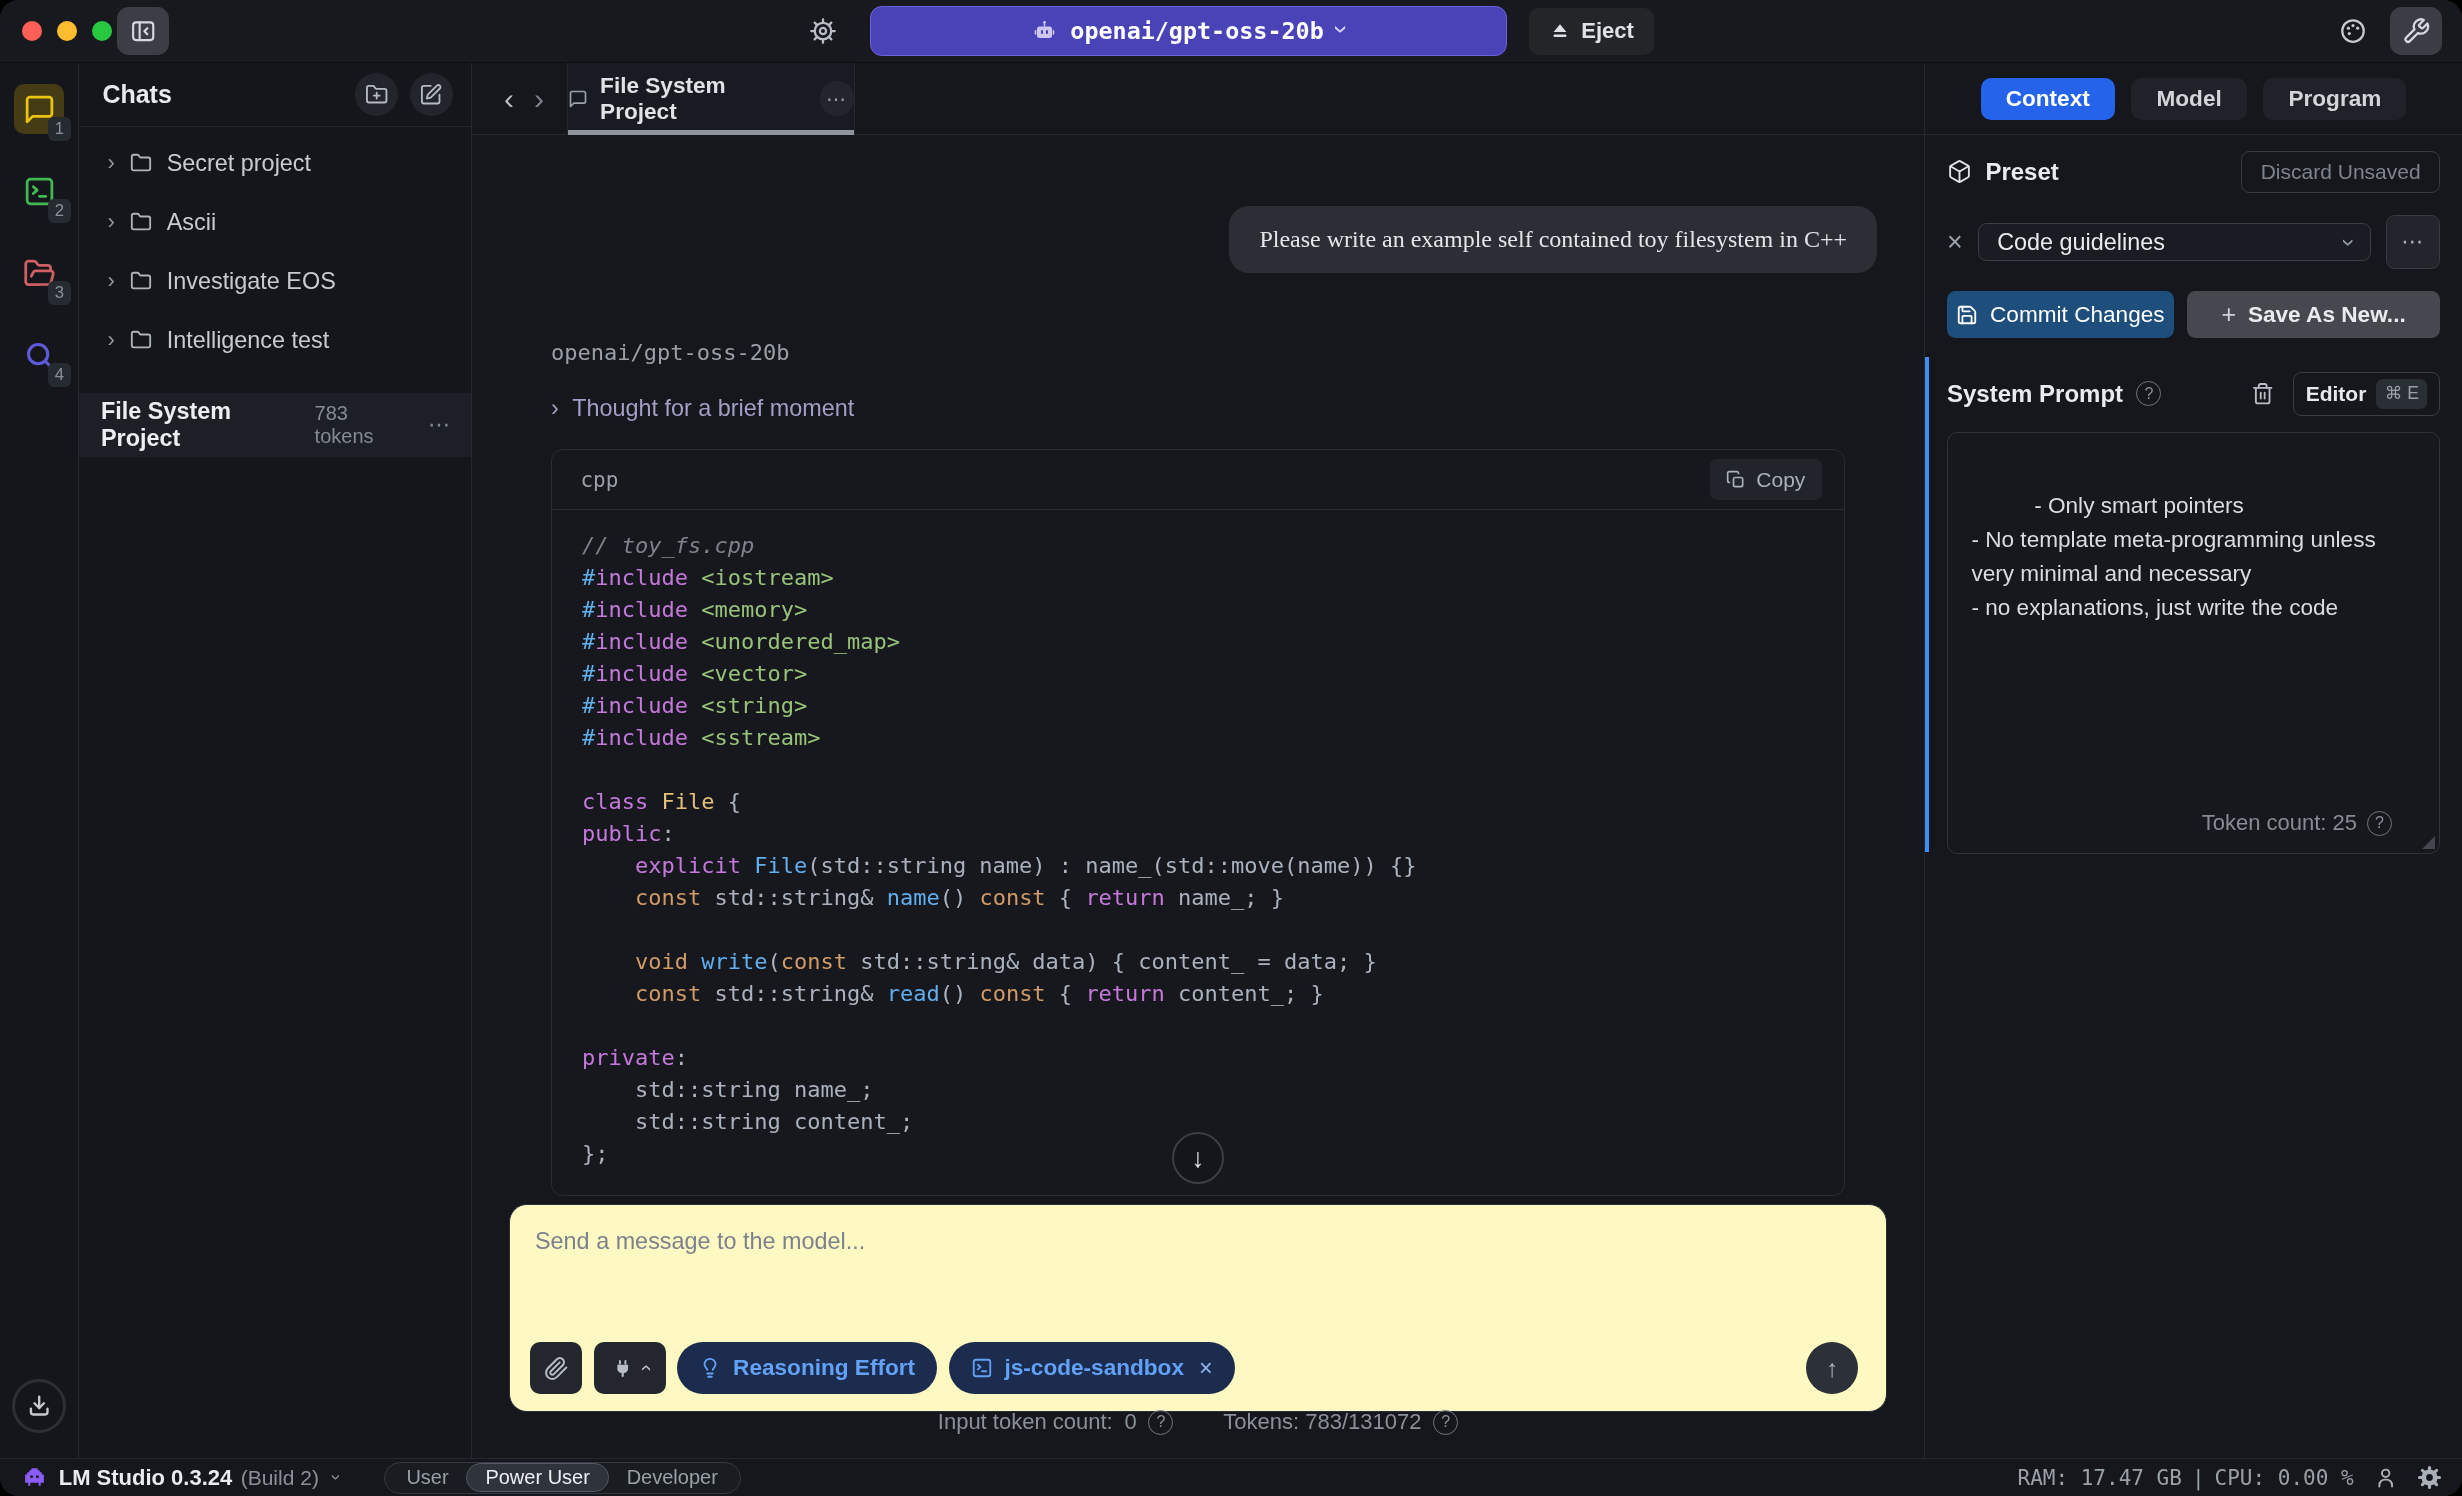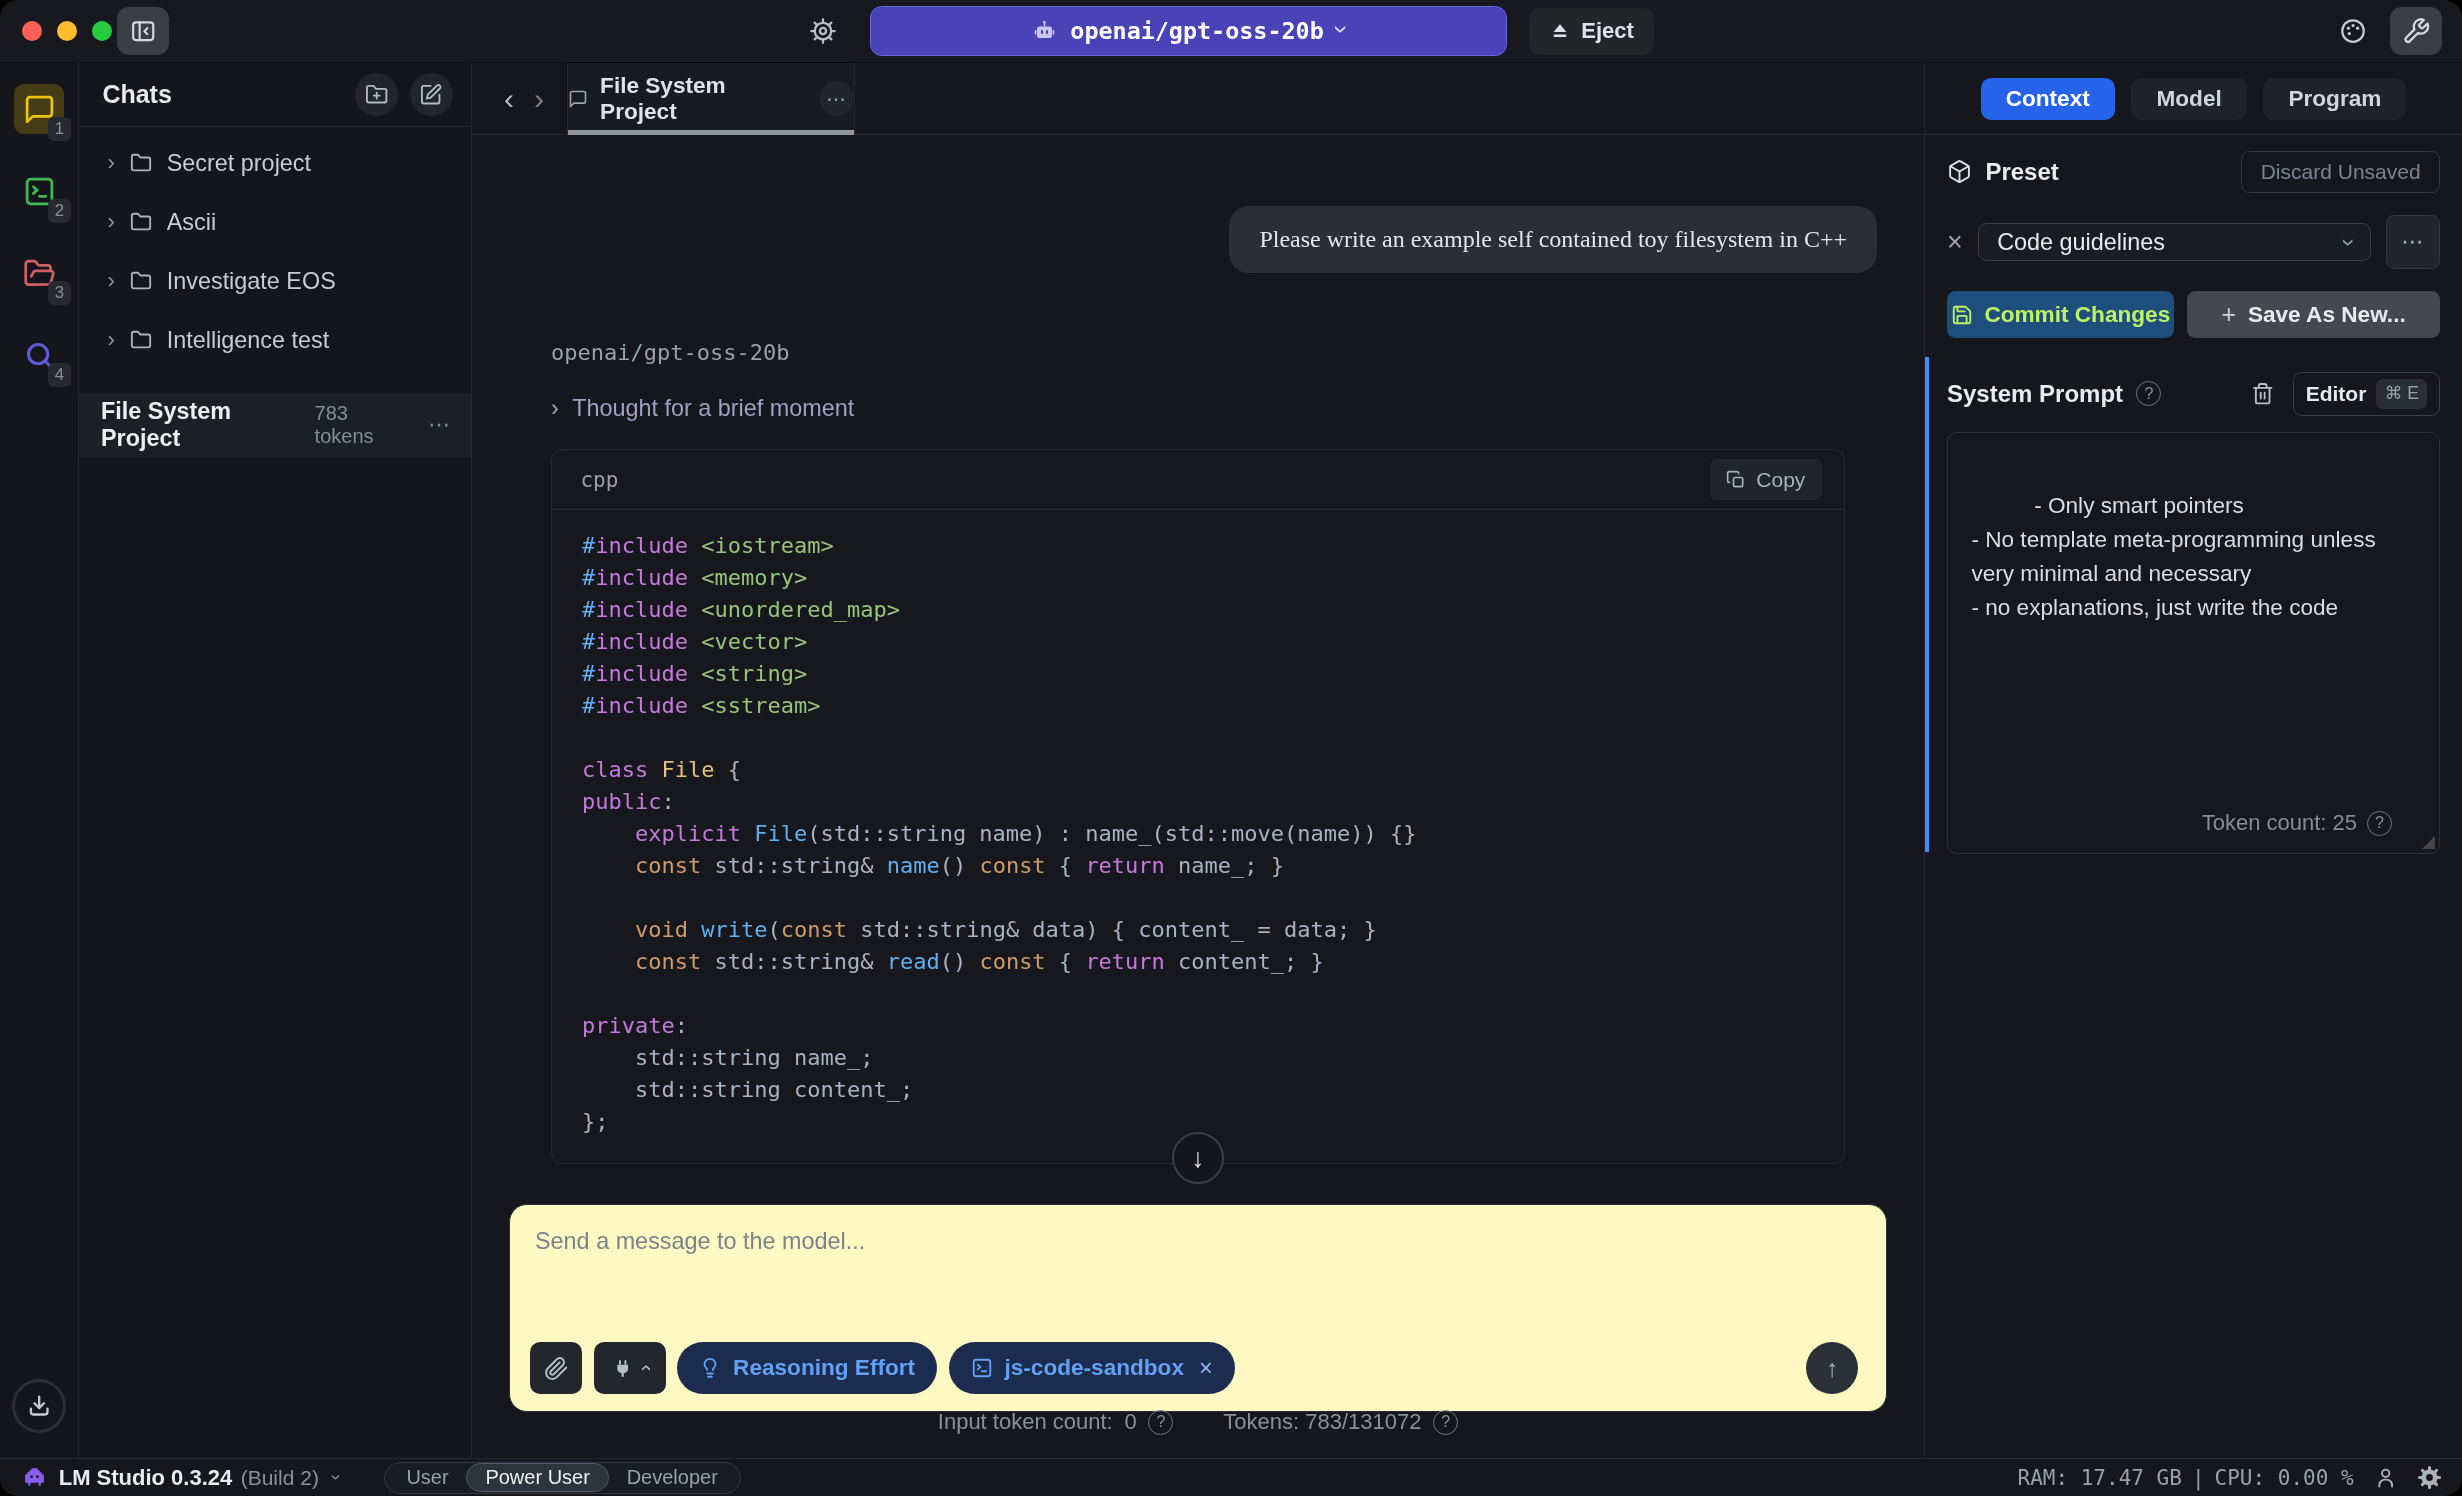--- a/index.html
+++ b/index.html
@@ -100,21 +100,21 @@
   .preset-icon { color:#dfe3e8; display:flex; }
   .preset-title { margin-left:13.4px; font-size:24px; font-weight:600; color:#e9ebee; }
   .discard-btn { margin-left:auto; border:1.7px solid #363b43; border-radius:8.4px; padding:8.4px 18.4px; color:#7e848e; font-size:21px; }
   .select-row { margin-top:25px; display:flex; align-items:center; gap:15px; }
   .close-x { color:#9ba1a9; font-size:27px; }
   .preset-select { flex:1; height:38px; border:1.7px solid #3a3f48; border-radius:8.4px; background:#191c22; display:flex; align-items:center; padding:0 18.4px; }
   .preset-select .val { font-size:23.4px; color:#e8eaee; }
   .preset-select .chev { margin-left:auto; color:#9ba1a9; font-size:23.4px; transform:rotate(90deg); line-height:1; }
   .dots-btn { width:54px; height:54px; border:1.7px solid #363b43; background:#22252b; border-radius:8.4px; color:#aab0b8; font-size:22px; letter-spacing:1.7px; display:flex; align-items:center; justify-content:center; }
   .preset-actions { margin-top:22px; display:flex; gap:13.4px; }
-  .commit-btn { flex:273; height:47px; background:#1e4e7c; border-radius:8.4px; color:#bef264; font-size:22.6px; font-weight:700; display:flex; align-items:center; justify-content:center; gap:11.7px; }
+  .commit-btn { flex:273; height:47px; background:#1e4e7c; border-radius:8.4px; color:#ffffff; font-size:22.6px; font-weight:400; display:flex; align-items:center; justify-content:center; gap:11.7px; }
   .saveas-btn { flex:304; height:47px; background:#45494f; border-radius:8.4px; color:#e9ebee; font-size:22.6px; font-weight:600; display:flex; align-items:center; justify-content:center; gap:11.7px; }
   .saveas-btn .plus { font-size:25px; font-weight:400; color:#cfd3d9; }
   .accent-bar { position:absolute; left:0; top:294px; width:4.2px; height:495px; background:#3f8cfa; }
   .sysprompt-header { margin-top:37px; display:flex; align-items:center; height:37px; }
   .sys-title { font-size:24px; font-weight:600; color:#e9ebee; }
   .sys-q { margin-left:13.4px; }
   .trash { margin-left:auto; margin-right:18.4px; color:#b9bec6; display:flex; }
   .editor-btn { border:1.7px solid #3a3f48; border-radius:8.4px; padding:6.7px 11.7px; display:flex; align-items:center; gap:10px; }
   .editor-btn .lbl { font-size:21px; font-weight:600; color:#e6e8ec; }
   .editor-btn .kbd { background:#2a2e35; border-radius:6.7px; padding:4.2px 8.4px; font-size:17.6px; color:#9aa0a8; }
@@ -360,20 +360,21 @@
             <span>
               <svg width="20" height="20" viewBox="0 0 24 24" fill="none" stroke="currentColor" stroke-width="2" stroke-linejoin="round">
                   <rect x="9" y="9" width="11" height="11" rx="2"></rect>
                   <path d="M5 15H4a2 2 0 0 1-2-2V4a2 2 0 0 1 2-2h9a2 2 0 0 1 2 2v1"></path>
                 </svg>
             </span>
             <span>Copy</span>
           </div>
         </div>
         <div class="code-body">
+            <div class="code-line"><span class="tok-cm">// toy_fs.cpp</span></div>
             <div class="code-line"><span class="tok-fn">#</span><span class="tok-kw">include</span><span class="tok-pl"> </span><span class="tok-st">&lt;iostream&gt;</span></div>
             <div class="code-line"><span class="tok-fn">#</span><span class="tok-kw">include</span><span class="tok-pl"> </span><span class="tok-st">&lt;memory&gt;</span></div>
             <div class="code-line"><span class="tok-fn">#</span><span class="tok-kw">include</span><span class="tok-pl"> </span><span class="tok-st">&lt;unordered_map&gt;</span></div>
             <div class="code-line"><span class="tok-fn">#</span><span class="tok-kw">include</span><span class="tok-pl"> </span><span class="tok-st">&lt;vector&gt;</span></div>
             <div class="code-line"><span class="tok-fn">#</span><span class="tok-kw">include</span><span class="tok-pl"> </span><span class="tok-st">&lt;string&gt;</span></div>
             <div class="code-line"><span class="tok-fn">#</span><span class="tok-kw">include</span><span class="tok-pl"> </span><span class="tok-st">&lt;sstream&gt;</span></div>
             <div class="code-line">&nbsp;</div>
             <div class="code-line"><span class="tok-kw">class </span><span class="tok-ty">File</span><span class="tok-pl"> {</span></div>
             <div class="code-line"><span class="tok-kw">public</span><span class="tok-pl">:</span></div>
             <div class="code-line"><span class="tok-pl">    </span><span class="tok-kw">explicit</span><span class="tok-pl"> </span><span class="tok-fn">File</span><span class="tok-pl">(std::string name) : name_(std::move(name)) {}</span></div>

